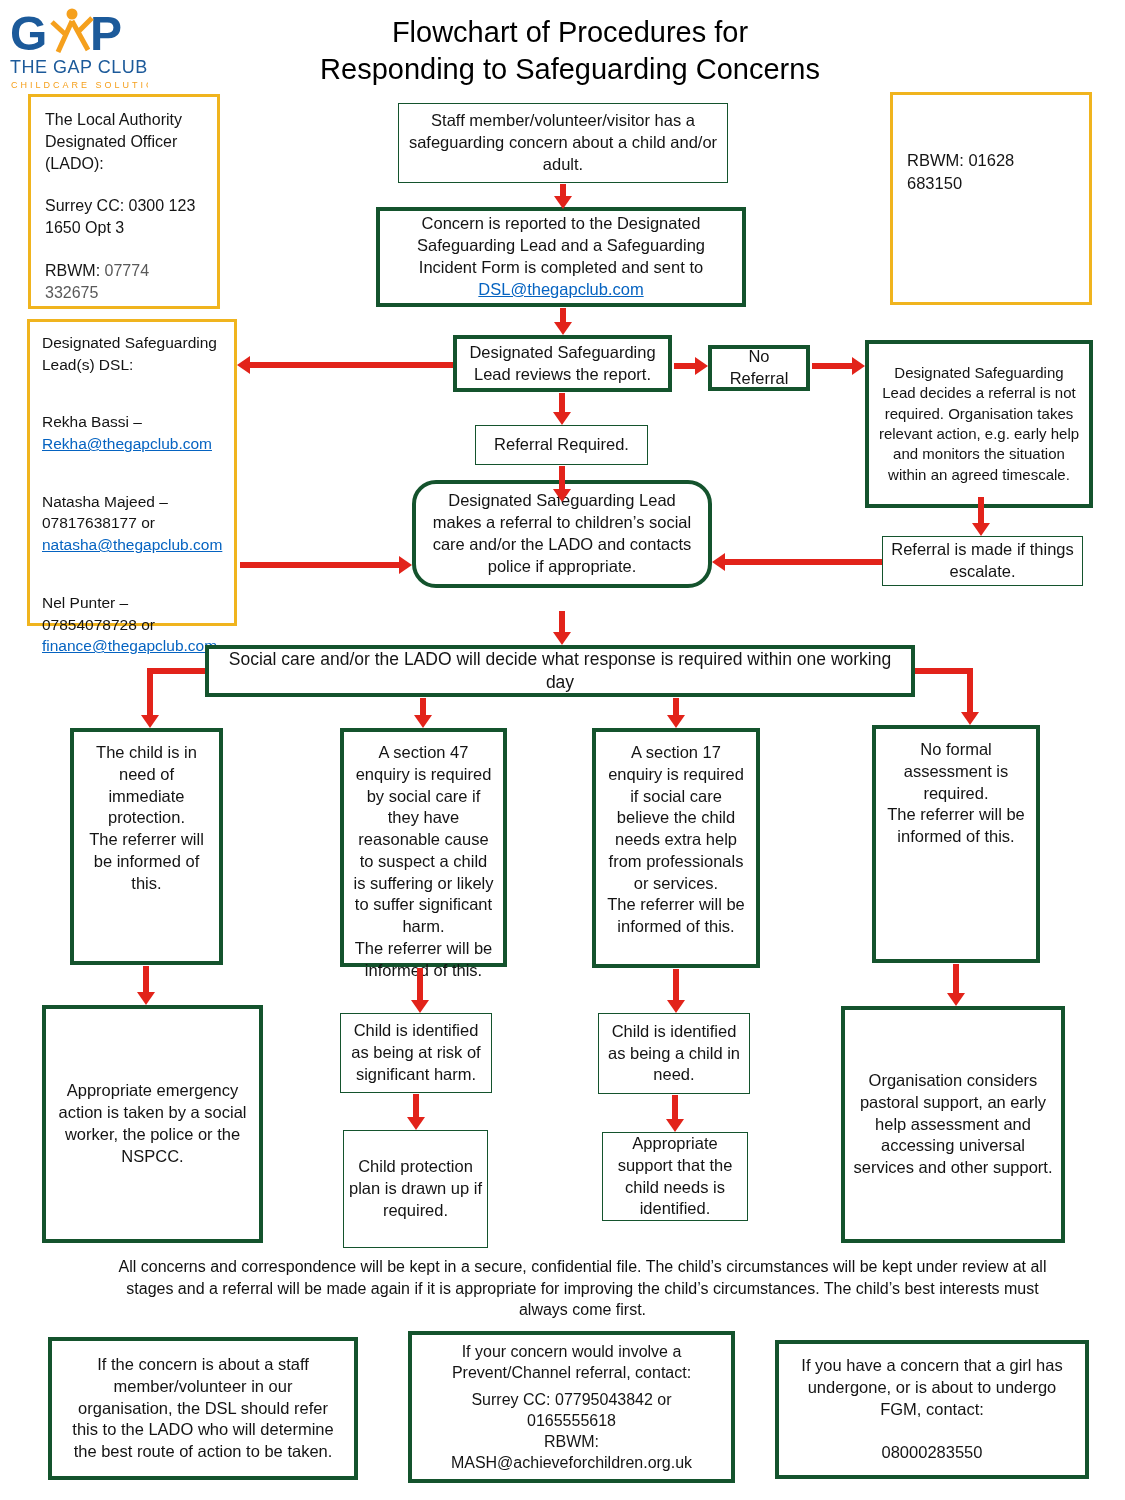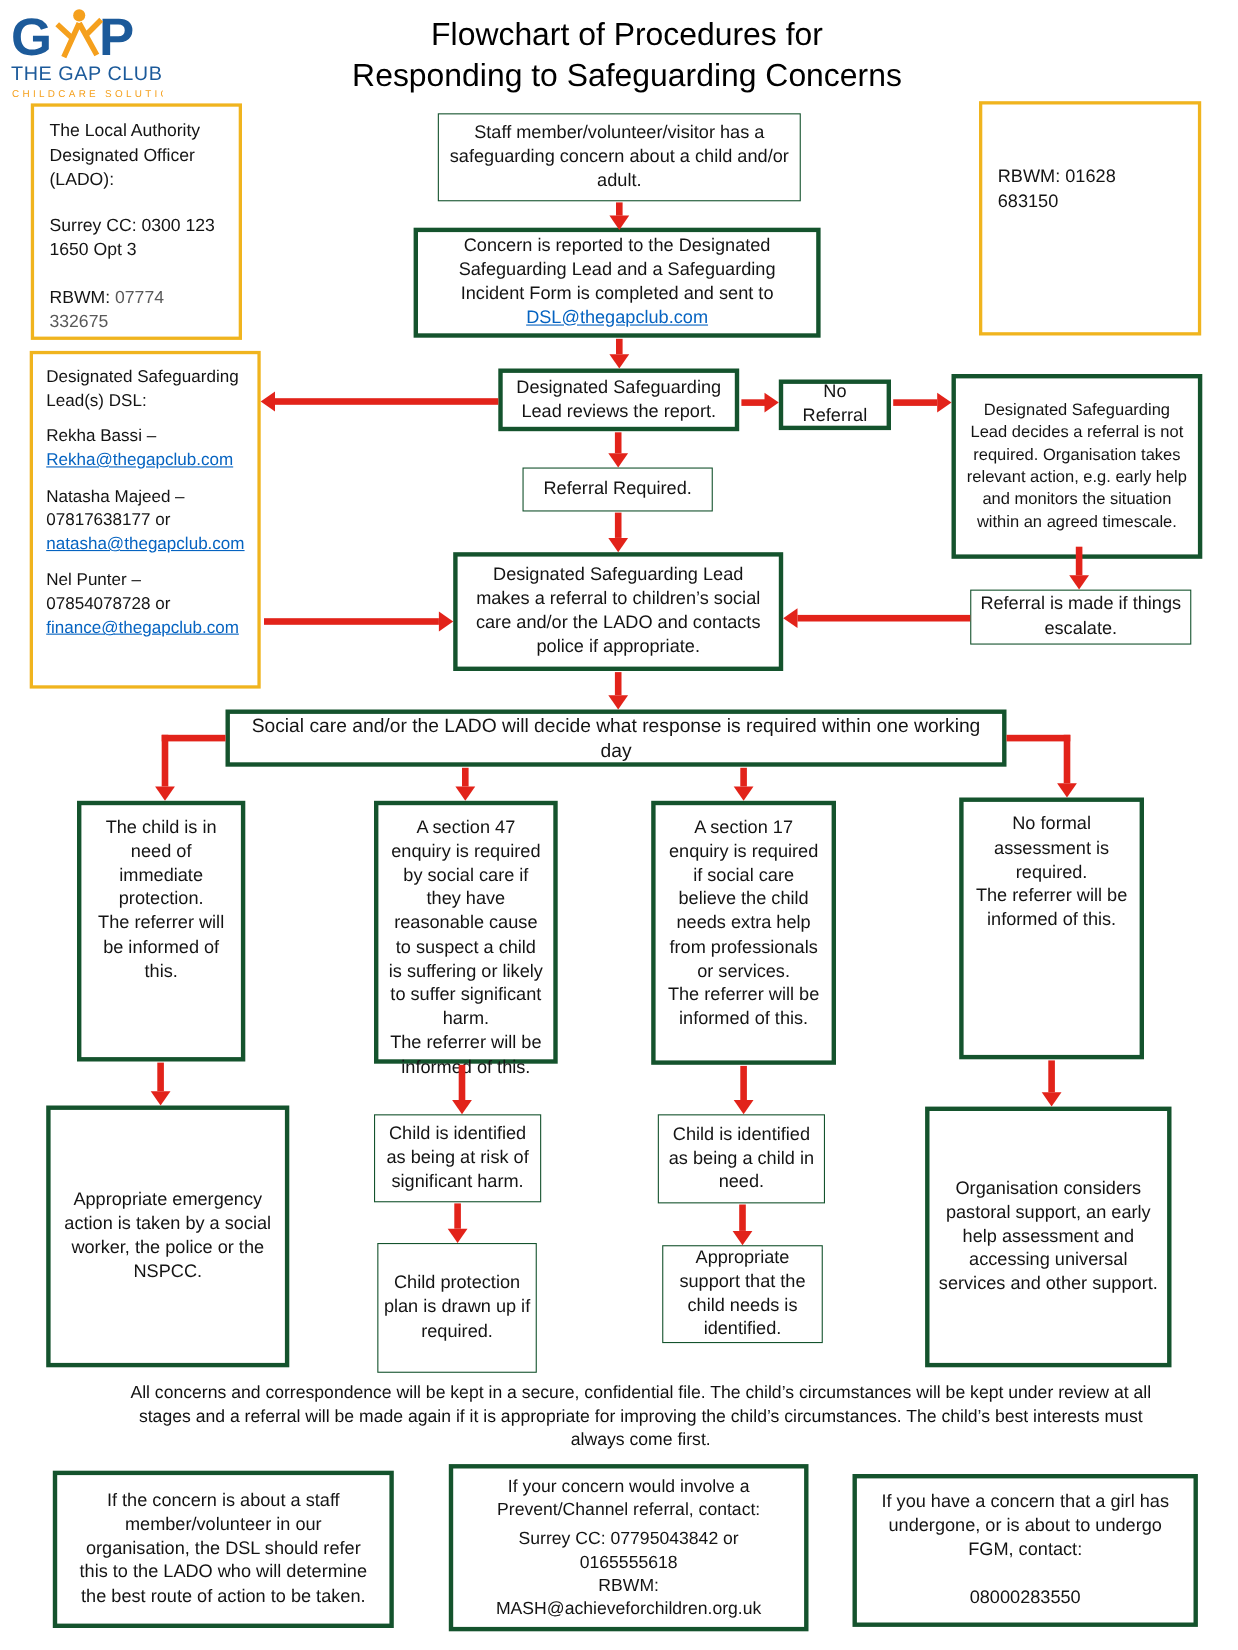--- a/index.html
+++ b/index.html
@@ -24,21 +24,21 @@
   .spacer{height:21px;}
   .title{position:absolute;left:170px;width:800px;top:14px;text-align:center;
          font-size:29px;line-height:1.28;color:#000;}
   .shaft-v{position:absolute;width:6px;background:var(--red);}
   .shaft-h{position:absolute;height:6px;background:var(--red);}
   .head-down{position:absolute;width:0;height:0;border-left:9px solid transparent;border-right:9px solid transparent;border-top:13px solid var(--red);}
   .head-right{position:absolute;width:0;height:0;border-top:9px solid transparent;border-bottom:9px solid transparent;border-left:13px solid var(--red);}
   .head-left{position:absolute;width:0;height:0;border-top:9px solid transparent;border-bottom:9px solid transparent;border-right:13px solid var(--red);}
   .footer-note{position:absolute;left:85px;width:955px;top:1256px;text-align:center;
                font-size:16px;line-height:1.35;color:#111;margin-left:20px;}
-  .dsl-entry{margin-top:11px;}
+  .dsl-entry{margin-top:36px;}
 </style>
 </head>
 <body>
 
 <div style="position:absolute;left:8px;top:4px;width:140px;height:90px;">
   <svg width="140" height="90" viewBox="0 0 140 90">
     <text x="2" y="46" font-family="Liberation Sans, sans-serif" font-size="48" font-weight="bold" fill="#1c5a9a">G</text>
     <text x="82" y="46" font-family="Liberation Sans, sans-serif" font-size="48" font-weight="bold" fill="#1c5a9a">P</text>
     <g stroke="#f5a01d" stroke-width="5" fill="none">
       <circle cx="64" cy="10" r="5.5" fill="#f5a01d" stroke="none"></circle>
@@ -112,21 +112,21 @@
 </div>
 
 <div class="box" style="left:882px;top:536px;width:201px;height:50px;padding:2px 4px;">
   <div>Referral is made if things escalate.</div>
 </div>
 
 <div class="box" style="left:475px;top:425px;width:173px;height:40px;">
   <div>Referral Required.</div>
 </div>
 
-<div class="box thick" style="left:412px;top:502px;width:300px;height:108px;">
+<div class="box thick" style="left:412px;top:480px;width:300px;height:108px;border-radius:24px;">
   <div>Designated Safeguarding Lead makes a referral to children’s social care and/or the LADO and contacts police if appropriate.</div>
 </div>
 
 <div class="box thick" style="left:205px;top:645px;width:710px;height:52px;font-size:17.5px;">
   <div>Social care and/or the LADO will decide what response is required within one working day</div>
 </div>
 
 <div class="box thick topalign" style="left:70px;top:728px;width:153px;height:237px;">
   <div>The child is in need of immediate protection.</div>
   <div>The referrer will be informed of this.</div>

